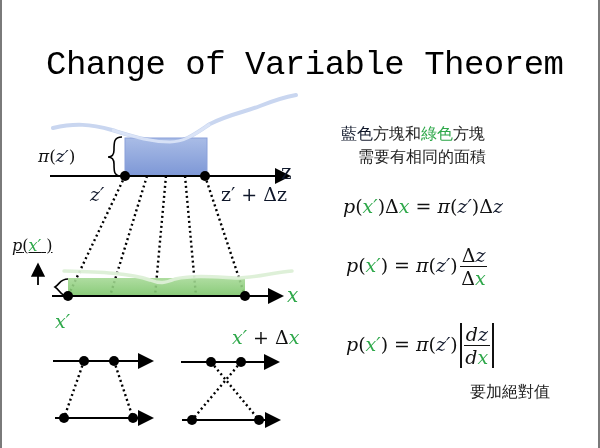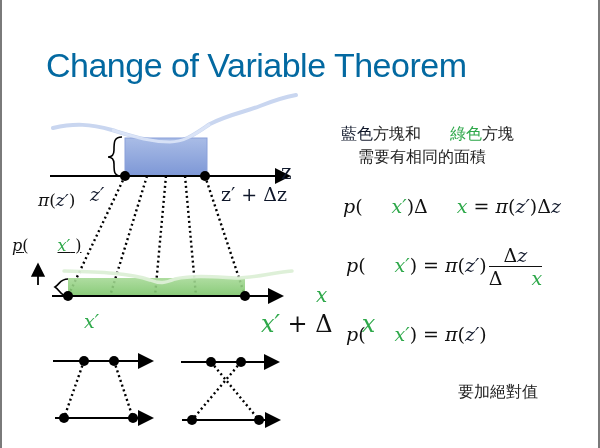--- a/index.html
+++ b/index.html
@@ -1,26 +1,26 @@
 <!DOCTYPE html>
 <html><head>
 <meta charset="utf-8">
 <style>
   html, body { margin:0; padding:0; }
   body { width:600px; height:448px; background:#ffffff; position:relative; overflow:hidden;
          font-family:"Liberation Sans", "DejaVu Sans", sans-serif; }
   .frame { position:absolute; left:0; top:0; width:598px; height:448px;
            border-left:2px solid #7a7a7a; border-right:2px solid #7a7a7a; box-sizing:border-box; width:600px; }
-  .title { position:absolute; left:46px; top:46px; font-size:34px; color:#0369a1; font-family:Liberation Sans, sans-serif; font-weight:normal; letter-spacing:-0.5px; }
+  .title { position:absolute; left:46px; top:46px; font-size:34px; color:#000000; font-family:Liberation Mono, monospace; font-weight:normal; letter-spacing:-0.5px; }
   svg.diagram { position:absolute; left:0; top:0; }
   .txt { position:absolute; font-family:"DejaVu Sans", sans-serif; color:#222; font-size:16px; line-height:22px; }
   .eq { position:absolute; font-family:"DejaVu Serif", serif; font-size:19px; color:#111; white-space:nowrap; }
   .eq i { font-style:italic; }
   .blue { color:#0f172a; }
-  .green { color:#2ea84a;margin-left:29px; }
+  .green { color:#2ea84a; }
   .frac { display:inline-block; vertical-align:middle; text-align:center; margin:0 2px; }
   .frac span { display:block; line-height:22px; }
   .frac .num { border-bottom:1.6px solid #111; padding:0 2px; }
   .abs { border-left:2px solid #111; border-right:2px solid #111; padding:0 2px; }
 </style>
 </head>
 <body>
 
 <div class="frame"></div>
 
@@ -88,38 +88,38 @@
     <line x1="182" y1="420" x2="277" y2="420" stroke="#000" stroke-width="2" marker-end="url(#arr)"></line>
     <line x1="211" y1="362" x2="259" y2="420" stroke="#000" stroke-width="2.4" stroke-dasharray="2,3"></line>
     <line x1="241" y1="362" x2="192" y2="420" stroke="#000" stroke-width="2.4" stroke-dasharray="2,3"></line>
     <circle cx="211" cy="362" r="5" fill="#000"></circle>
     <circle cx="241" cy="362" r="5" fill="#000"></circle>
     <circle cx="192" cy="420" r="5" fill="#000"></circle>
     <circle cx="259" cy="420" r="5" fill="#000"></circle>
   </g>
 </svg>
 
-<div class="eq" style="left:38px; top:146px; font-size:17px;margin-top:44px;"><i>π</i>(<i class="blue">z′</i>)</div>
+<div class="eq" style="left:38px; top:146px; font-size:17px;"><i>π</i>(<i class="blue">z′</i>)</div>
 <div class="eq blue" style="left:281px; top:160px; font-size:20px;">z</div>
 <div class="eq blue" style="left:90px; top:183px; font-size:19px; font-style:italic;">z′</div>
 <div class="eq blue" style="left:221px; top:183px; font-size:19px; ">z′ + Δz</div>
 
 <div class="eq" style="left:12px; top:236px; font-size:16px;text-decoration:underline;"><i>p</i>(<i class="green">x′</i> )</div>
 <div class="eq green" style="left:287px; top:283px; font-size:20px; font-style:italic;">x</div>
 <div class="eq green" style="left:55px; top:310px; font-size:19px; font-style:italic;">x′</div>
-<div class="eq" style="left:232px; top:310px; font-size:24px;"><i class="green">x′</i> + Δ<i class="green">x</i></div>
+<div class="eq" style="left:232px; top:326px; font-size:19px;"><i class="green">x′</i> + Δ<i class="green">x</i></div>
 
 <div class="txt" style="left:341px; top:123px;"><span class="blue">藍色</span><span>方塊和</span><span class="green">綠色</span><span>方塊</span></div>
 <div class="txt" style="left:358px; top:146px;">需要有相同的面積</div>
 
 <div class="eq" style="left:343px; top:195px;text-align:center;">
   <i>p</i>(<i class="green">x′</i>)Δ<i class="green">x</i> = <i>π</i>(<i class="blue">z′</i>)Δ<i class="blue">z</i>
 </div>
 
 <div class="eq" style="left:346px; top:244px;">
   <i>p</i>(<i class="green">x′</i>) = <i>π</i>(<i class="blue">z′</i>)<span class="frac"><span class="num">Δ<i class="blue">z</i></span><span>Δ<i class="green">x</i></span></span>
 </div>
 
 <div class="eq" style="left:346px; top:323px;">
-  <i>p</i>(<i class="green">x′</i>) = <i>π</i>(<i class="blue">z′</i>)
+  <i>p</i>(<i class="green">x′</i>) = <i>π</i>(<i class="blue">z′</i>)<span class="frac abs"><span class="num"><i>d</i><i class="blue">z</i></span><span><i>d</i><i class="green">x</i></span></span>
 </div>
 
-<div class="txt" style="left:458px; top:381px;">要加絕對值</div>
+<div class="txt" style="left:470px; top:381px;">要加絕對值</div>
 
 </body></html>

